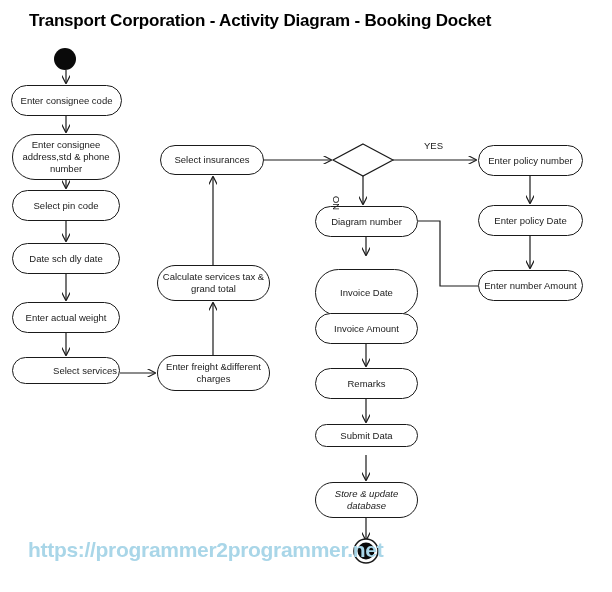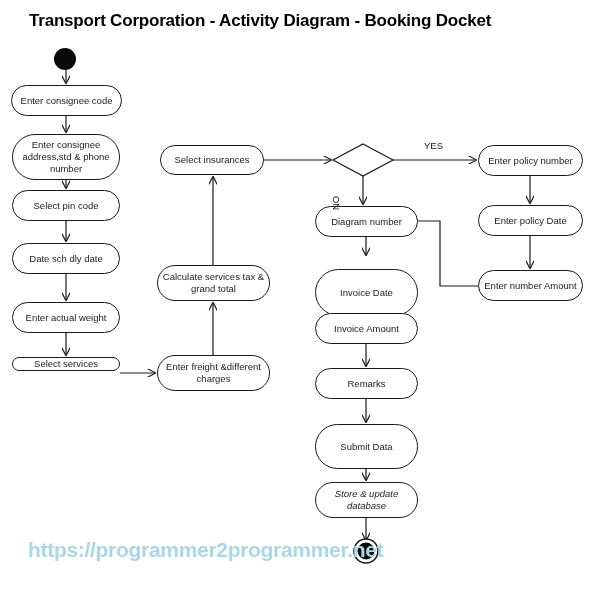--- a/index.html
+++ b/index.html
@@ -132,21 +132,21 @@
 </div>
 <div class="node" style="left:12px;top:190px;width:108px;height:31px;">
   <span>Select pin code</span>
 </div>
 <div class="node" style="left:12px;top:243px;width:108px;height:31px;">
   <span>Date sch dly date</span>
 </div>
 <div class="node" style="left:12px;top:302px;width:108px;height:31px;">
   <span>Enter actual weight</span>
 </div>
-<div class="node" style="left:12px;top:357px;width:108px;height:14px;">
+<div class="node" style="left:12px;top:357px;width:108px;height:27px;text-align:right;">
   <span>Select services</span>
 </div>
 
 <div class="node" style="left:157px;top:355px;width:113px;height:36px;">
   <span>Enter freight &amp;different charges</span>
 </div>
 <div class="node" style="left:157px;top:265px;width:113px;height:36px;">
   <span>Calculate services tax &amp; grand total</span>
 </div>
 <div class="node" style="left:160px;top:145px;width:104px;height:30px;">
@@ -168,21 +168,21 @@
 </div>
 <div class="node" style="left:315px;top:257px;width:103px;height:47px;margin-top:12px;">
   <span>Invoice Date</span>
 </div>
 <div class="node" style="left:315px;top:313px;width:103px;height:31px;">
   <span>Invoice Amount</span>
 </div>
 <div class="node" style="left:315px;top:368px;width:103px;height:31px;text-align:center;">
   <span>Remarks</span>
 </div>
-<div class="node" style="left:315px;top:424px;width:103px;height:45px;">
+<div class="node" style="left:315px;top:424px;width:103px;height:23px;">
   <span>Submit Data</span>
 </div>
 <div class="node" style="left:315px;top:482px;width:103px;height:36px;font-style:italic;">
   <span>Store &amp; update database</span>
 </div>
 
 <div class="edge-label" style="left:424px;top:140px;">YES</div>
 <div class="edge-label vertical" style="left:341px;top:199px;">NO</div>
 
 <div class="watermark">https://programmer2programmer.net</div>

